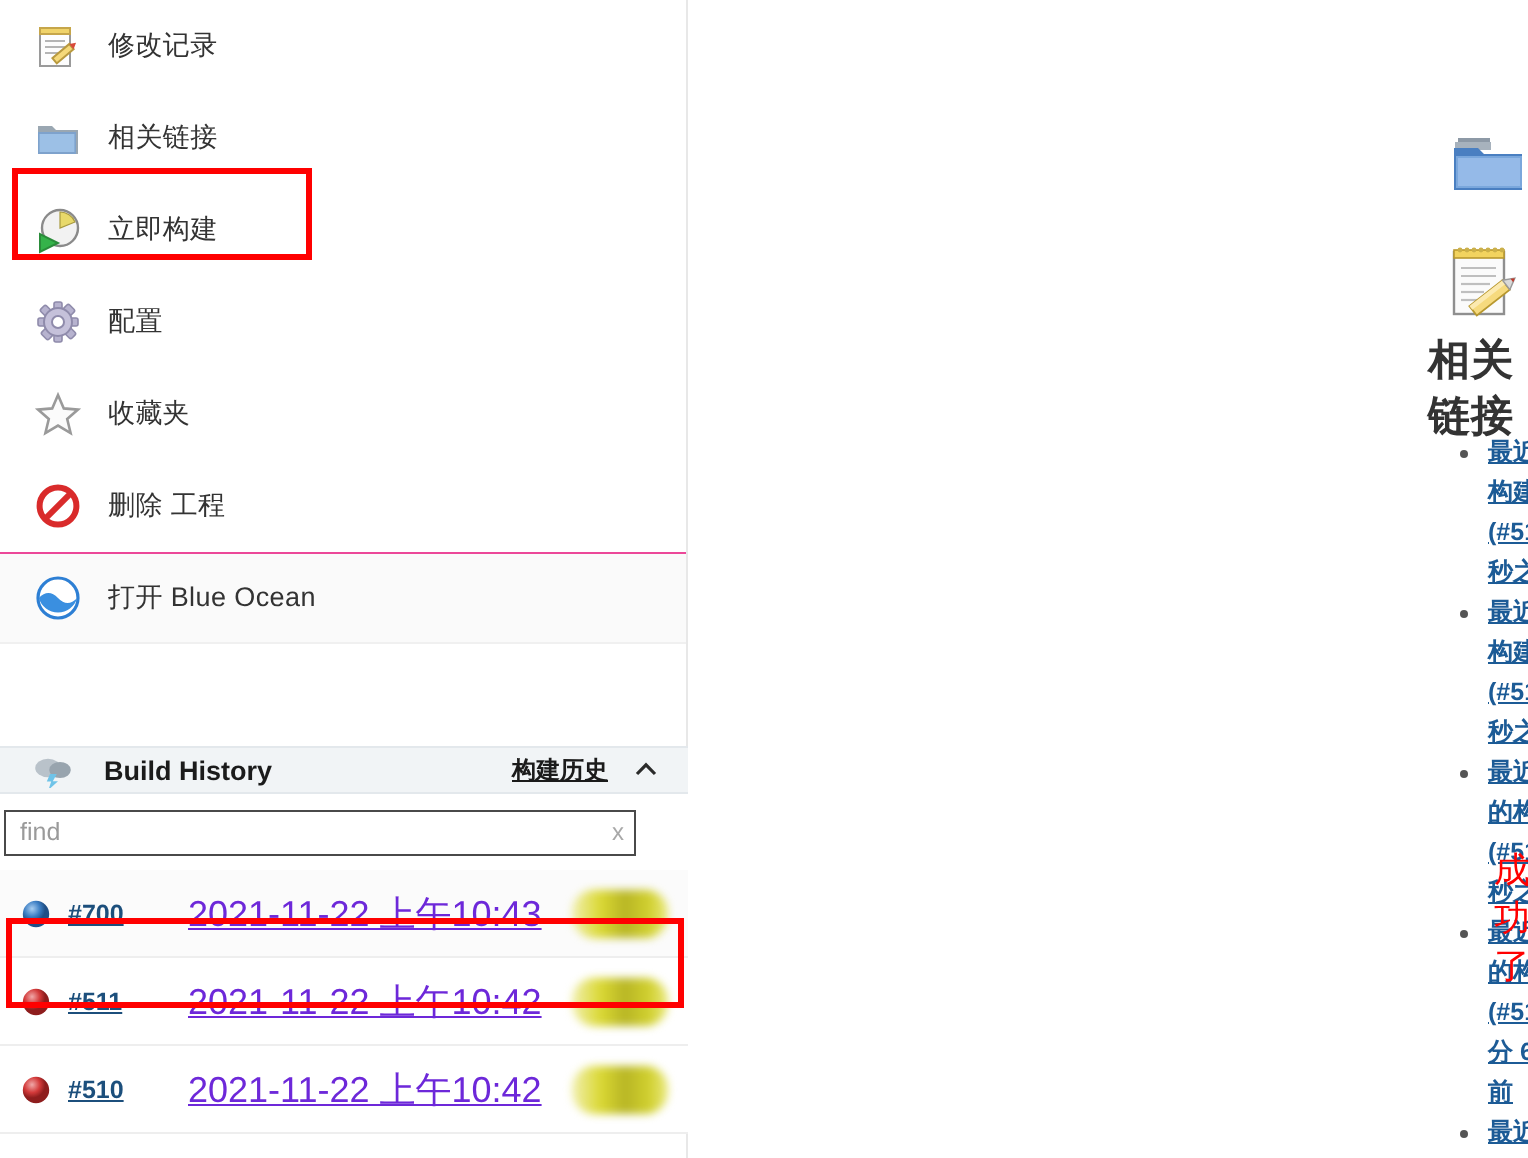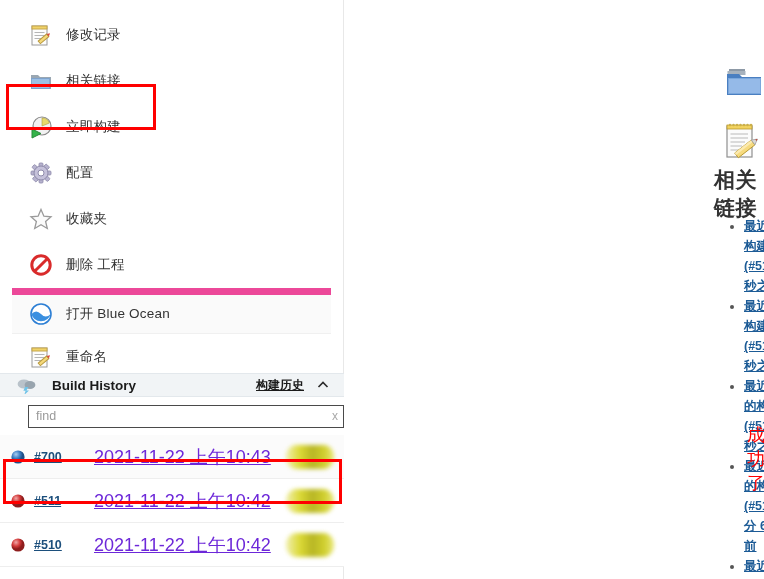--- a/index.html
+++ b/index.html
@@ -37,34 +37,34 @@
     flex: 1;
     height: 579px;
     background: #ffffff;
     position: relative;
   }
 
   
   .task-list {
     list-style: none;
     margin: 0;
-    padding: 12px;
+    padding: 0;
   }
   .task {
     height: 46px;
     display: flex;
     align-items: center;
     padding-left: 17px;
     box-sizing: border-box;
     cursor: pointer;
     background: #ffffff;
   }
   .task.alt {
     background: #fafafa;
-    border-top: 7px solid #ec4899;
+    border-top: 1px solid #ec4899;
     border-bottom: 1px solid #f0f0f0;
   }
   .task .ticon {
     width: 24px;
     height: 24px;
     min-width: 24px;
     margin-right: 13px;
     display: block;
   }
   .task .tlabel {
@@ -113,21 +113,21 @@
   .chev {
     width: 14px;
     height: 14px;
   }
 
   
   .bh-find-row {
     height: 38px;
     display: flex;
     align-items: center;
-    padding: 0 0 0 28px;
+    padding: 0 0 0 2px;
     box-sizing: border-box;
     background: #ffffff;
   }
   .find-wrap {
     position: relative;
     width: 316px;
     height: 23px;
   }
   .find-input {
     width: 100%;
@@ -376,38 +376,20 @@
       <li class="task alt">
         <span class="ticon">
           <svg width="24" height="24" viewBox="0 0 24 24">
             <circle cx="12" cy="12" r="10" fill="#ffffff" stroke="#2d7fd4" stroke-width="1.6"></circle>
             <path d="M2.4 12 q4.8 -5 9.6 0 t9.6 0 a10 10 0 0 1 -19.2 0 Z" fill="#3a8fe0"></path>
           </svg>
         </span>
         <span class="tlabel">打开 Blue Ocean</span>
       </li>
 
-      <li class="task">
-        <span class="ticon">
-          <svg width="24" height="24" viewBox="0 0 24 24">
-            <rect x="3" y="3" width="15" height="19" fill="#fdfdfd" stroke="#9a9a9a"></rect>
-            <rect x="3" y="3" width="15" height="3" fill="#f0d36a" stroke="#c6a64a"></rect>
-            <g stroke="#b5b5b5" stroke-width="1">
-              <line x1="5.5" y1="9.5" x2="15.5" y2="9.5"></line>
-              <line x1="5.5" y1="12.5" x2="15.5" y2="12.5"></line>
-              <line x1="5.5" y1="15.5" x2="13" y2="15.5"></line>
-            </g>
-            <g transform="rotate(-40 14 16)">
-              <rect x="9" y="14.5" width="11" height="3.4" fill="#f5d97a" stroke="#b99a3f"></rect>
-              <polygon points="20,14.5 23,16.2 20,17.9" fill="#d84a3a"></polygon>
-            </g>
-          </svg>
-        </span>
-        <span class="tlabel">重命名</span>
-      </li>
     </ul>
 
     <div id="build-history">
 
       <div class="bh-header">
         <span class="cloud-icon">
           <svg width="22" height="18" viewBox="0 0 22 18">
             <ellipse cx="8" cy="8" rx="6.4" ry="4.6" fill="#b9c2ca"></ellipse>
             <ellipse cx="14" cy="9" rx="5.4" ry="4" fill="#98a4ae"></ellipse>
             <polygon points="9,11 12.4,11 10.4,14.6 13,14.6 8.2,19 9.6,14.8 7.4,14.8" fill="#6fc3e8"></polygon>

